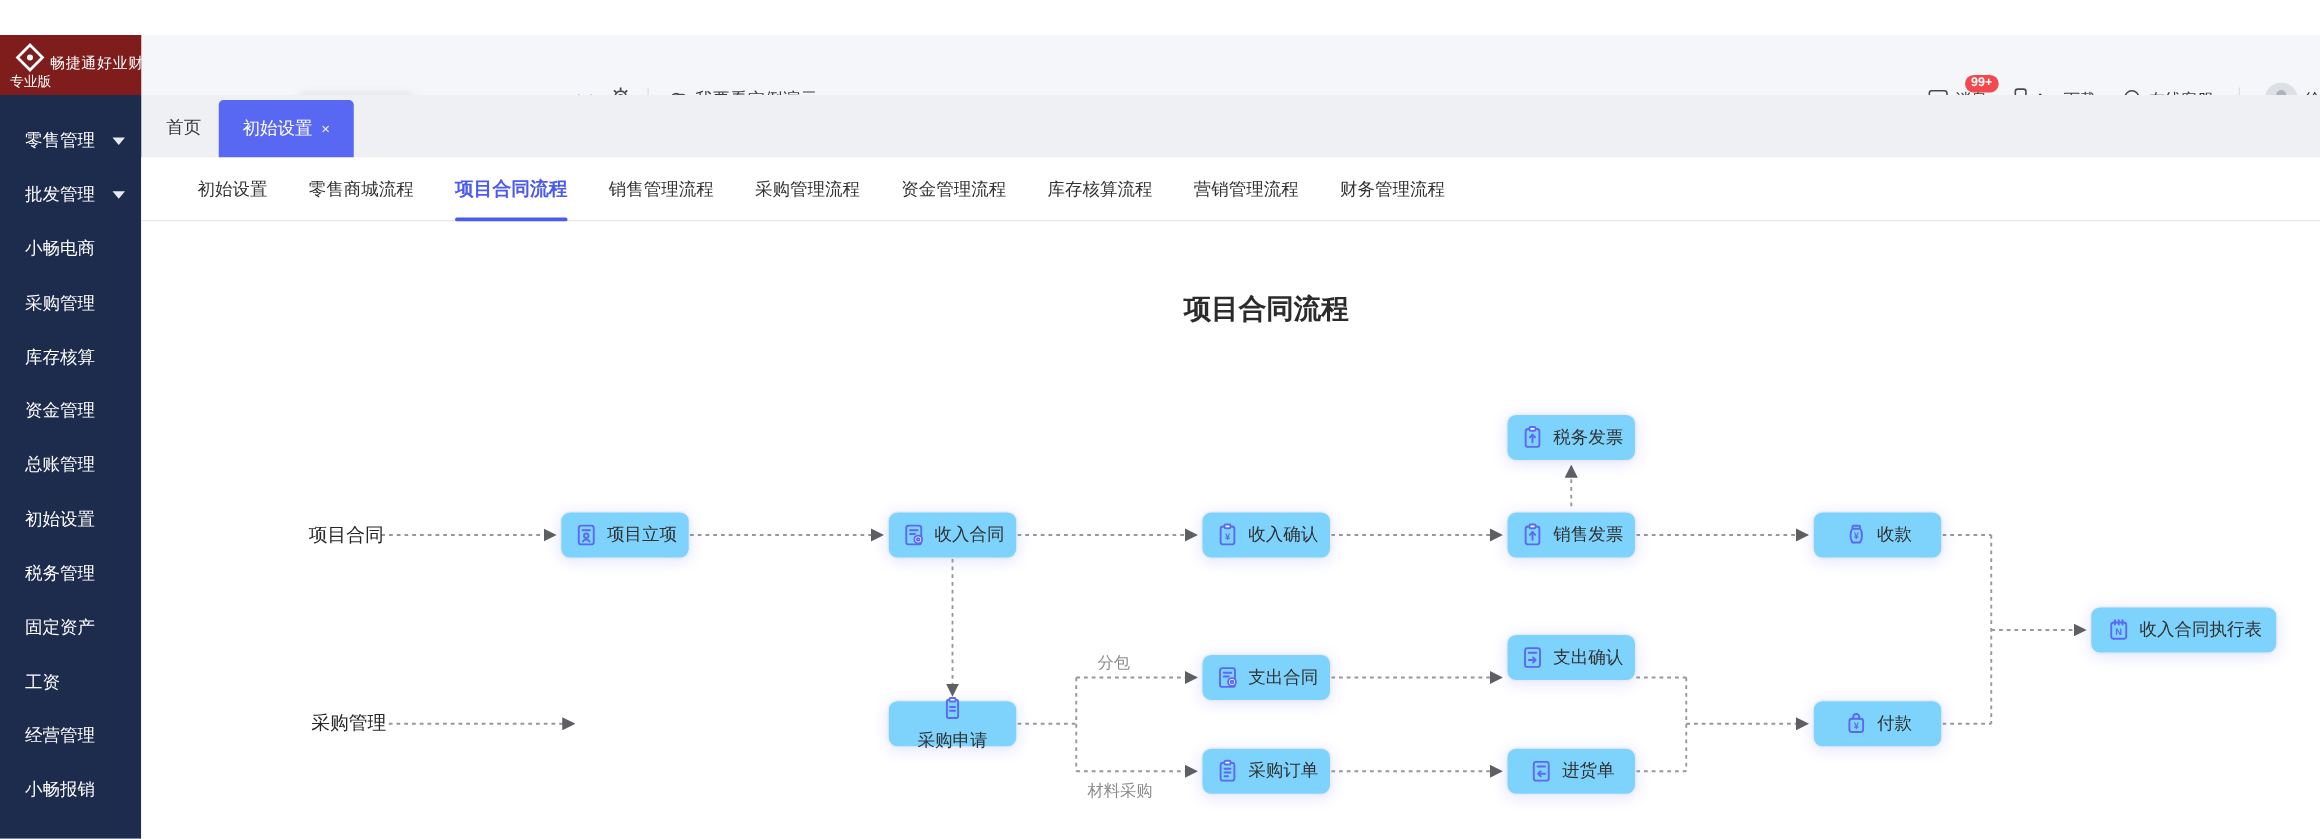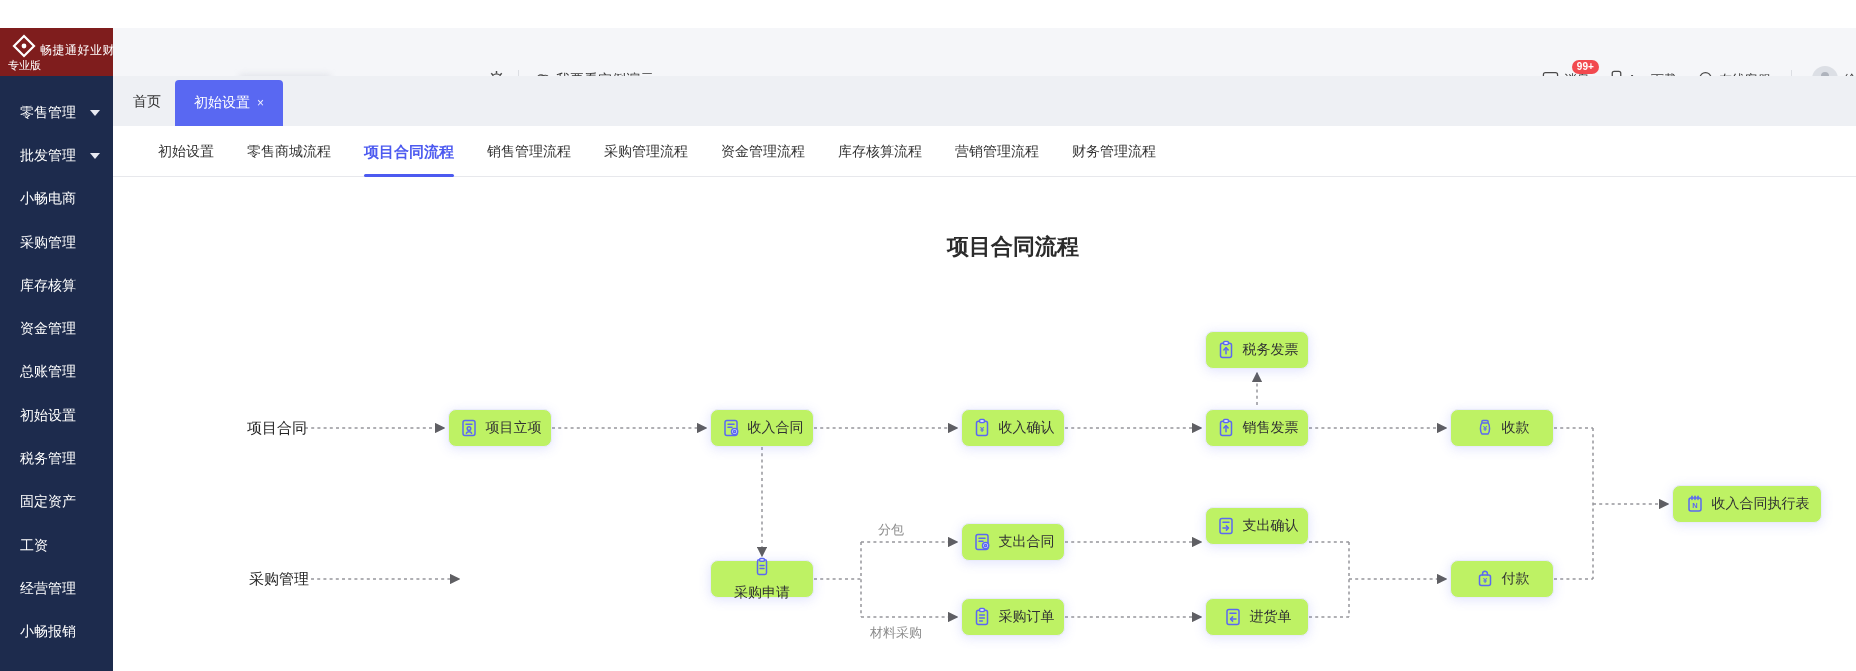--- a/index.html
+++ b/index.html
@@ -53,21 +53,21 @@
   .subtab.active { color:#4c5af0; font-weight:bold; font-size:15px; }
   .subtab.active::after { content:""; position:absolute; left:0; right:0; bottom:0; height:3px; background:#4c5af0; border-radius:2px; }
   .subnav-right { position:absolute; right:10px; top:0; height:51px; display:flex; align-items:center; gap:8px; font-size:13px; color:#333; }
   .subnav-right .mini { display:flex; align-items:center; gap:4px; cursor:pointer; }
   .vdiv { width:1px; height:14px; background:#c9c9cf; }
 
   
   .canvas { position:relative; width:1743px; height:494px; }
   .flow-title { position:absolute; left:900px; top:55px; transform:translateX(-50%); font-size:22px; font-weight:bold; color:#2b2b2b; white-space:nowrap; }
   .edges { position:absolute; left:0; top:0; }
-  .flow-node { position:absolute; height:38px; background:#bef264; border:1px solid #e9ebfa; border-radius:8px;
+  .flow-node { position:absolute; height:38px; background:#7dd3fc; border:1px solid #e9ebfa; border-radius:8px;
     box-shadow:0 2px 12px rgba(96,108,245,.18); display:flex; align-items:center; justify-content:center; gap:7px;
     font-size:14px; color:#303133; cursor:pointer; white-space:nowrap; }
   .row-label { position:absolute; transform:translate(-50%,-50%); font-size:15px; font-weight:500; color:#262626; white-space:nowrap; }
   .edge-label { position:absolute; font-size:13px; color:#8c8c8c; white-space:nowrap; }
 </style>
 </head>
 <body>
 
 <div class="top-strip"></div>
 

